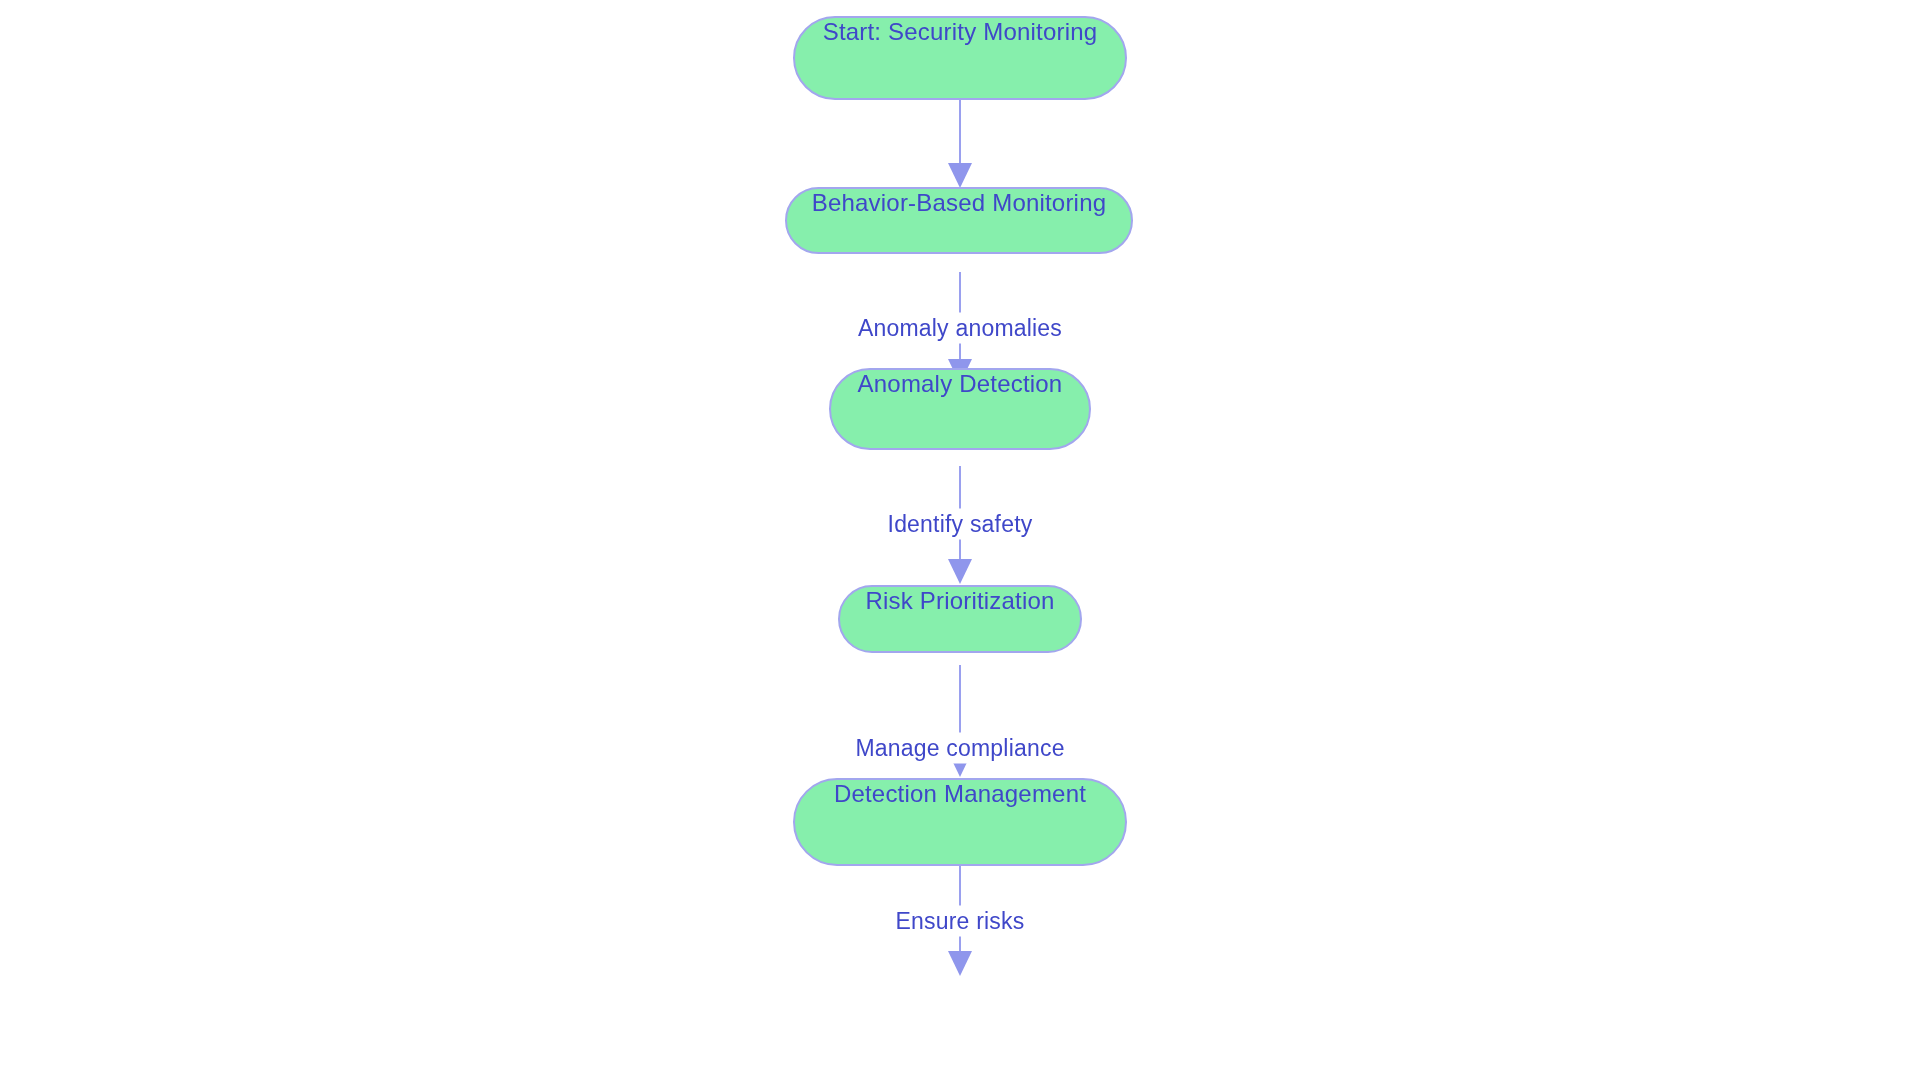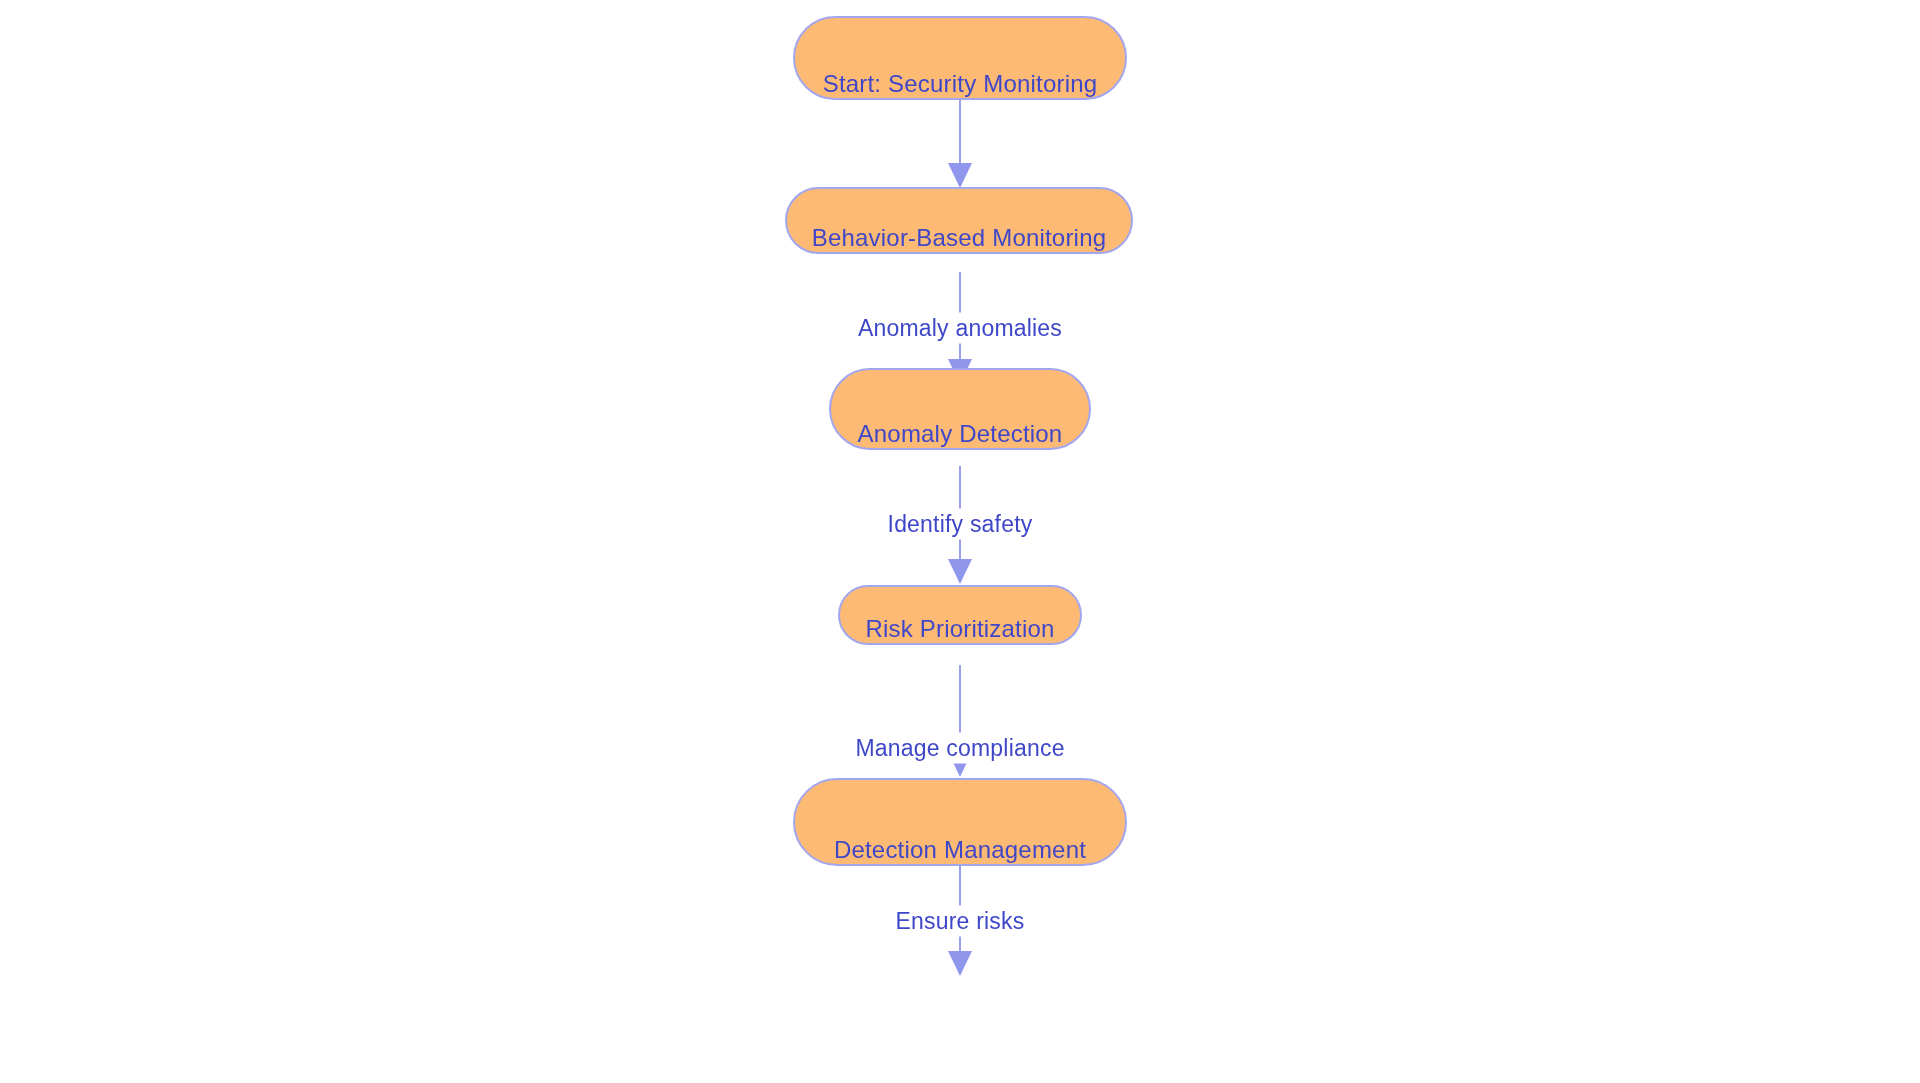--- a/index.html
+++ b/index.html
@@ -12,39 +12,39 @@
     position: relative;
     width: 1920px;
     height: 1083px;
     background: #ffffff;
     overflow: hidden;
   }
   
   .node {
     position: absolute;
     box-sizing: border-box;
-    background: #fdba74;
+    background: #86efac;
     border: 2px solid #a2a6ee;
     border-radius: 44px;
     display: flex;
-    align-items: flex-end;
+    align-items: flex-start;
     justify-content: center;
   }
   .node-label {
     color: #3f47c9;
     font-size: 24px;
     font-weight: 500;
     letter-spacing: 0.2px;
     white-space: nowrap;
     text-align: center;
   }
   #node-start      { left: 793px; top: 16px;  width: 334px; height: 84px; }
   #node-behavior   { left: 785px; top: 187px; width: 348px; height: 67px; }
   #node-anomaly    { left: 829px; top: 368px; width: 262px; height: 82px; }
-  #node-risk       { left: 838px; top: 585px; width: 244px; height: 60px; }
+  #node-risk       { left: 838px; top: 585px; width: 244px; height: 68px; }
   #node-compliance { left: 793px; top: 778px; width: 334px; height: 88px; }
   #node-end        { left: 908px; top: 978px; width: 104px; height: 87px; border-radius: 50%; }
 
   
   .edge-line {
     position: absolute;
     left: 959px;
     width: 2px;
     background: #9aa0ef;
   }

